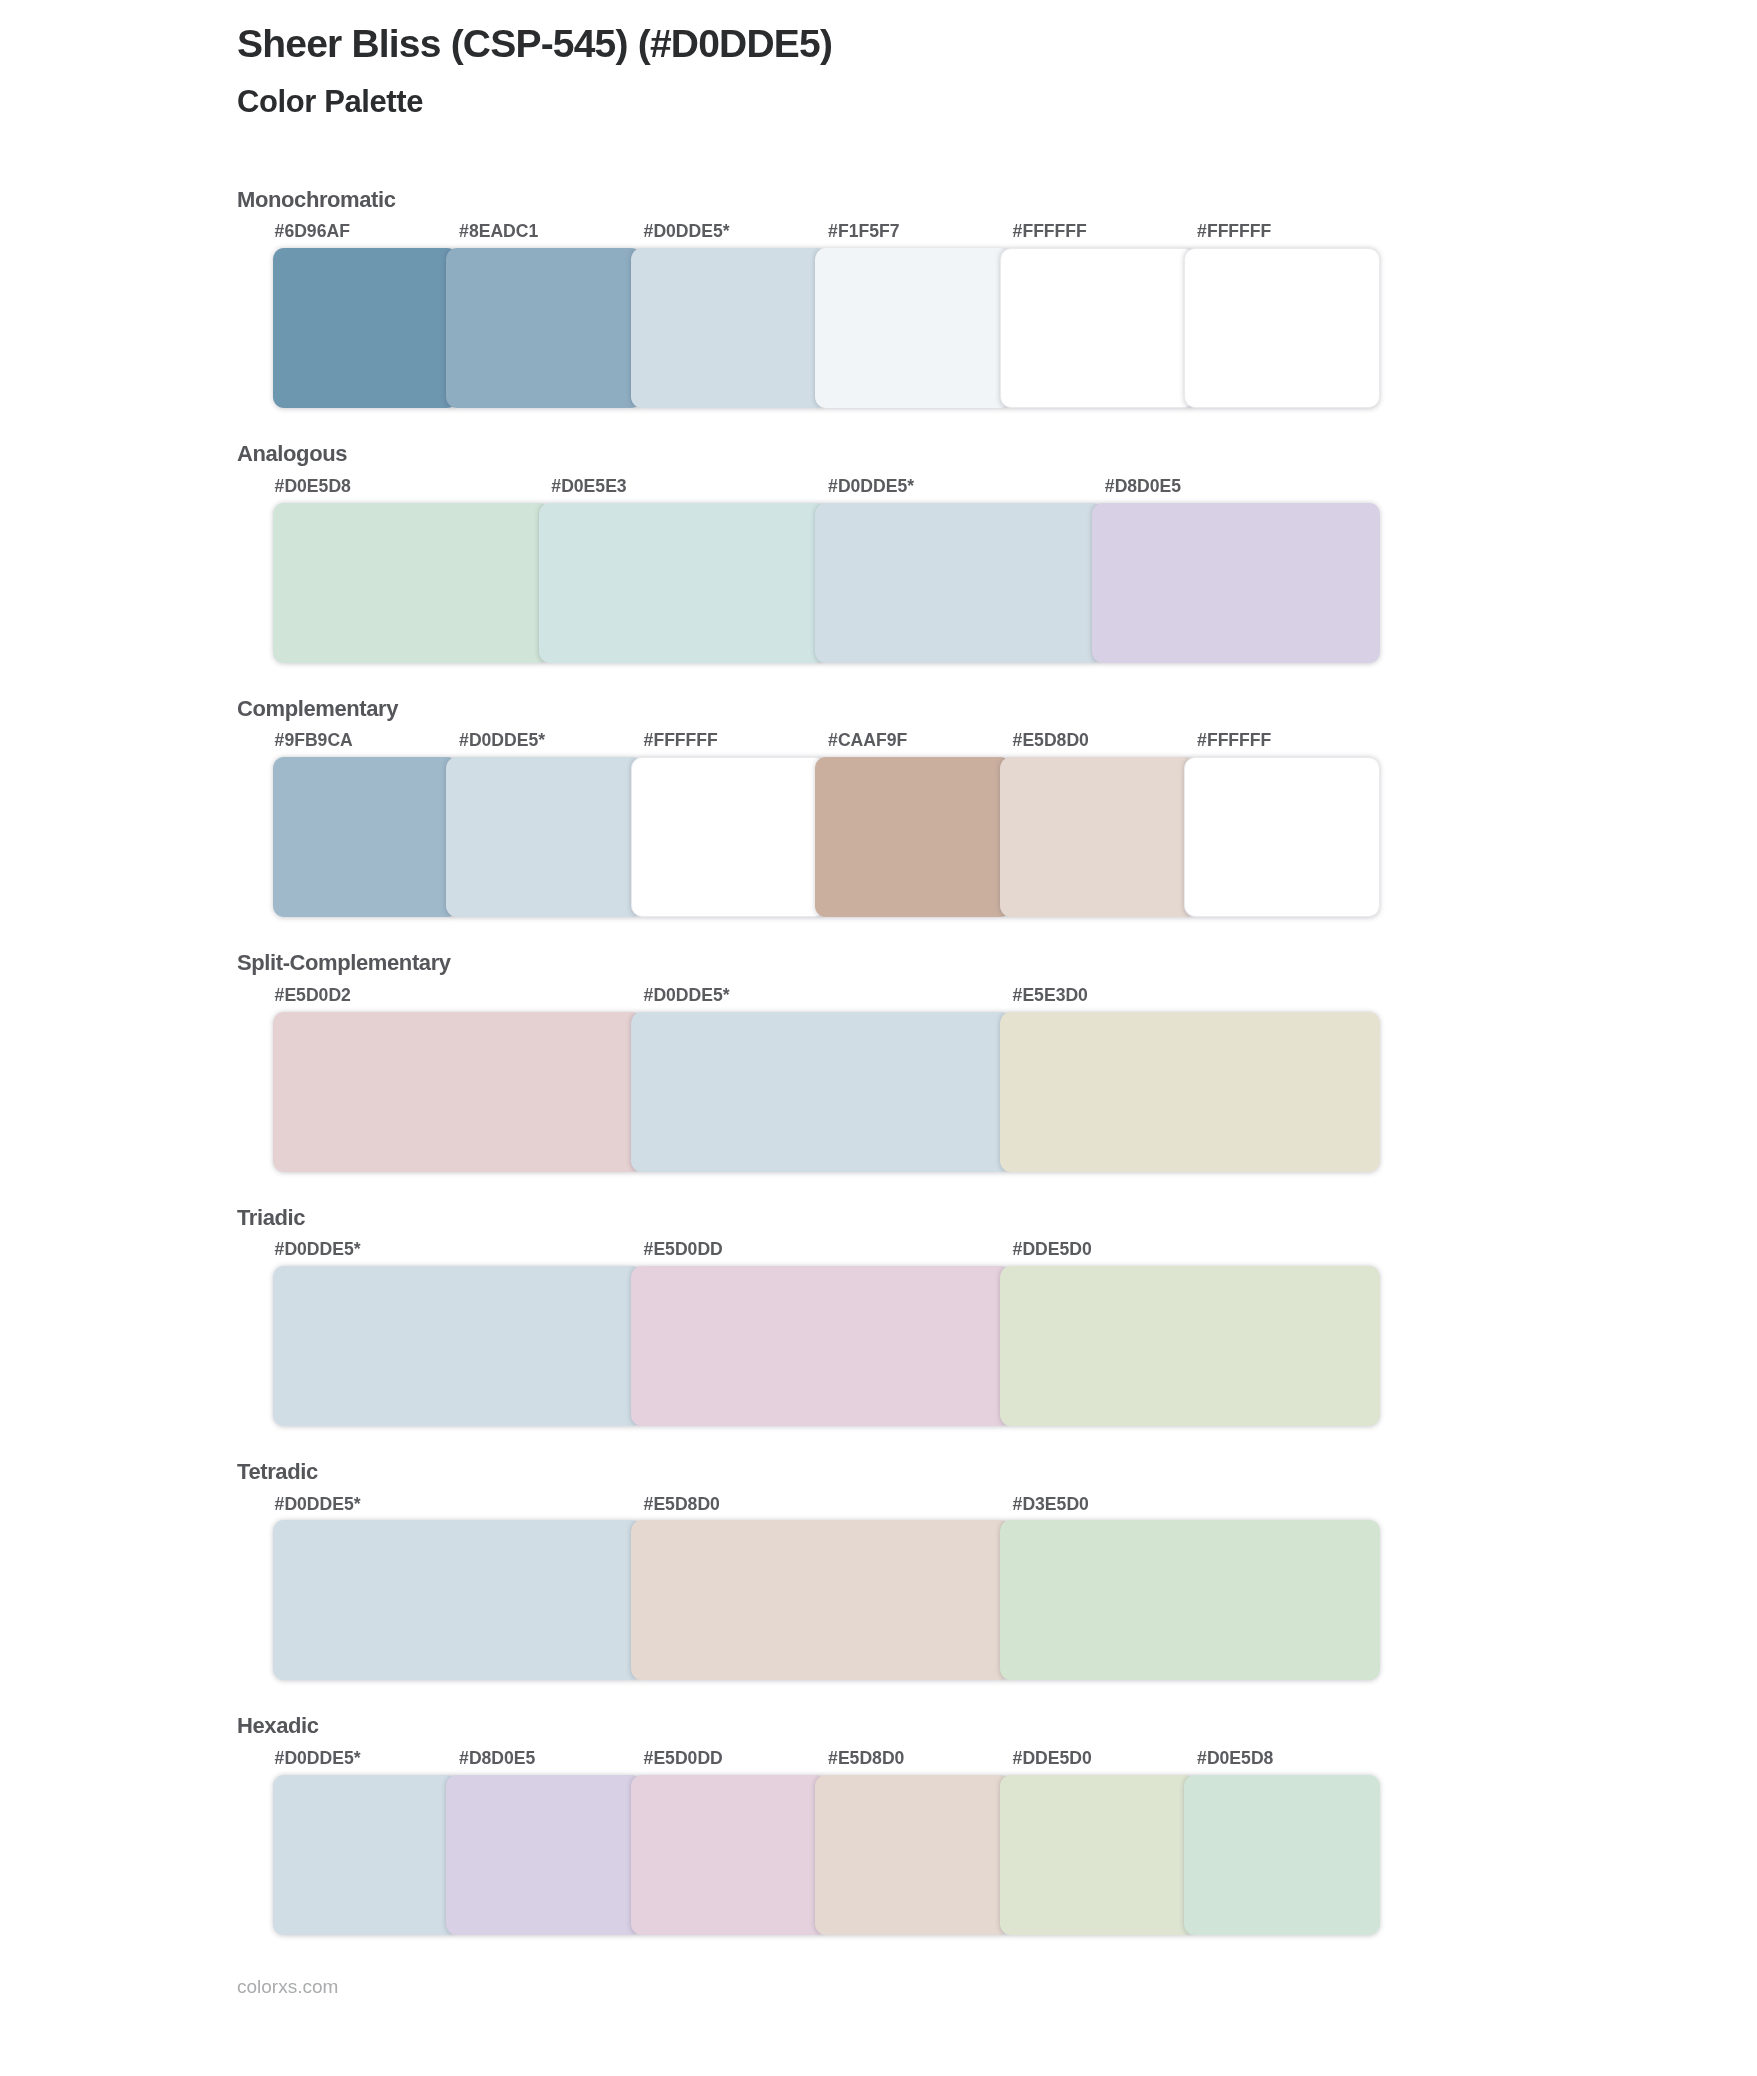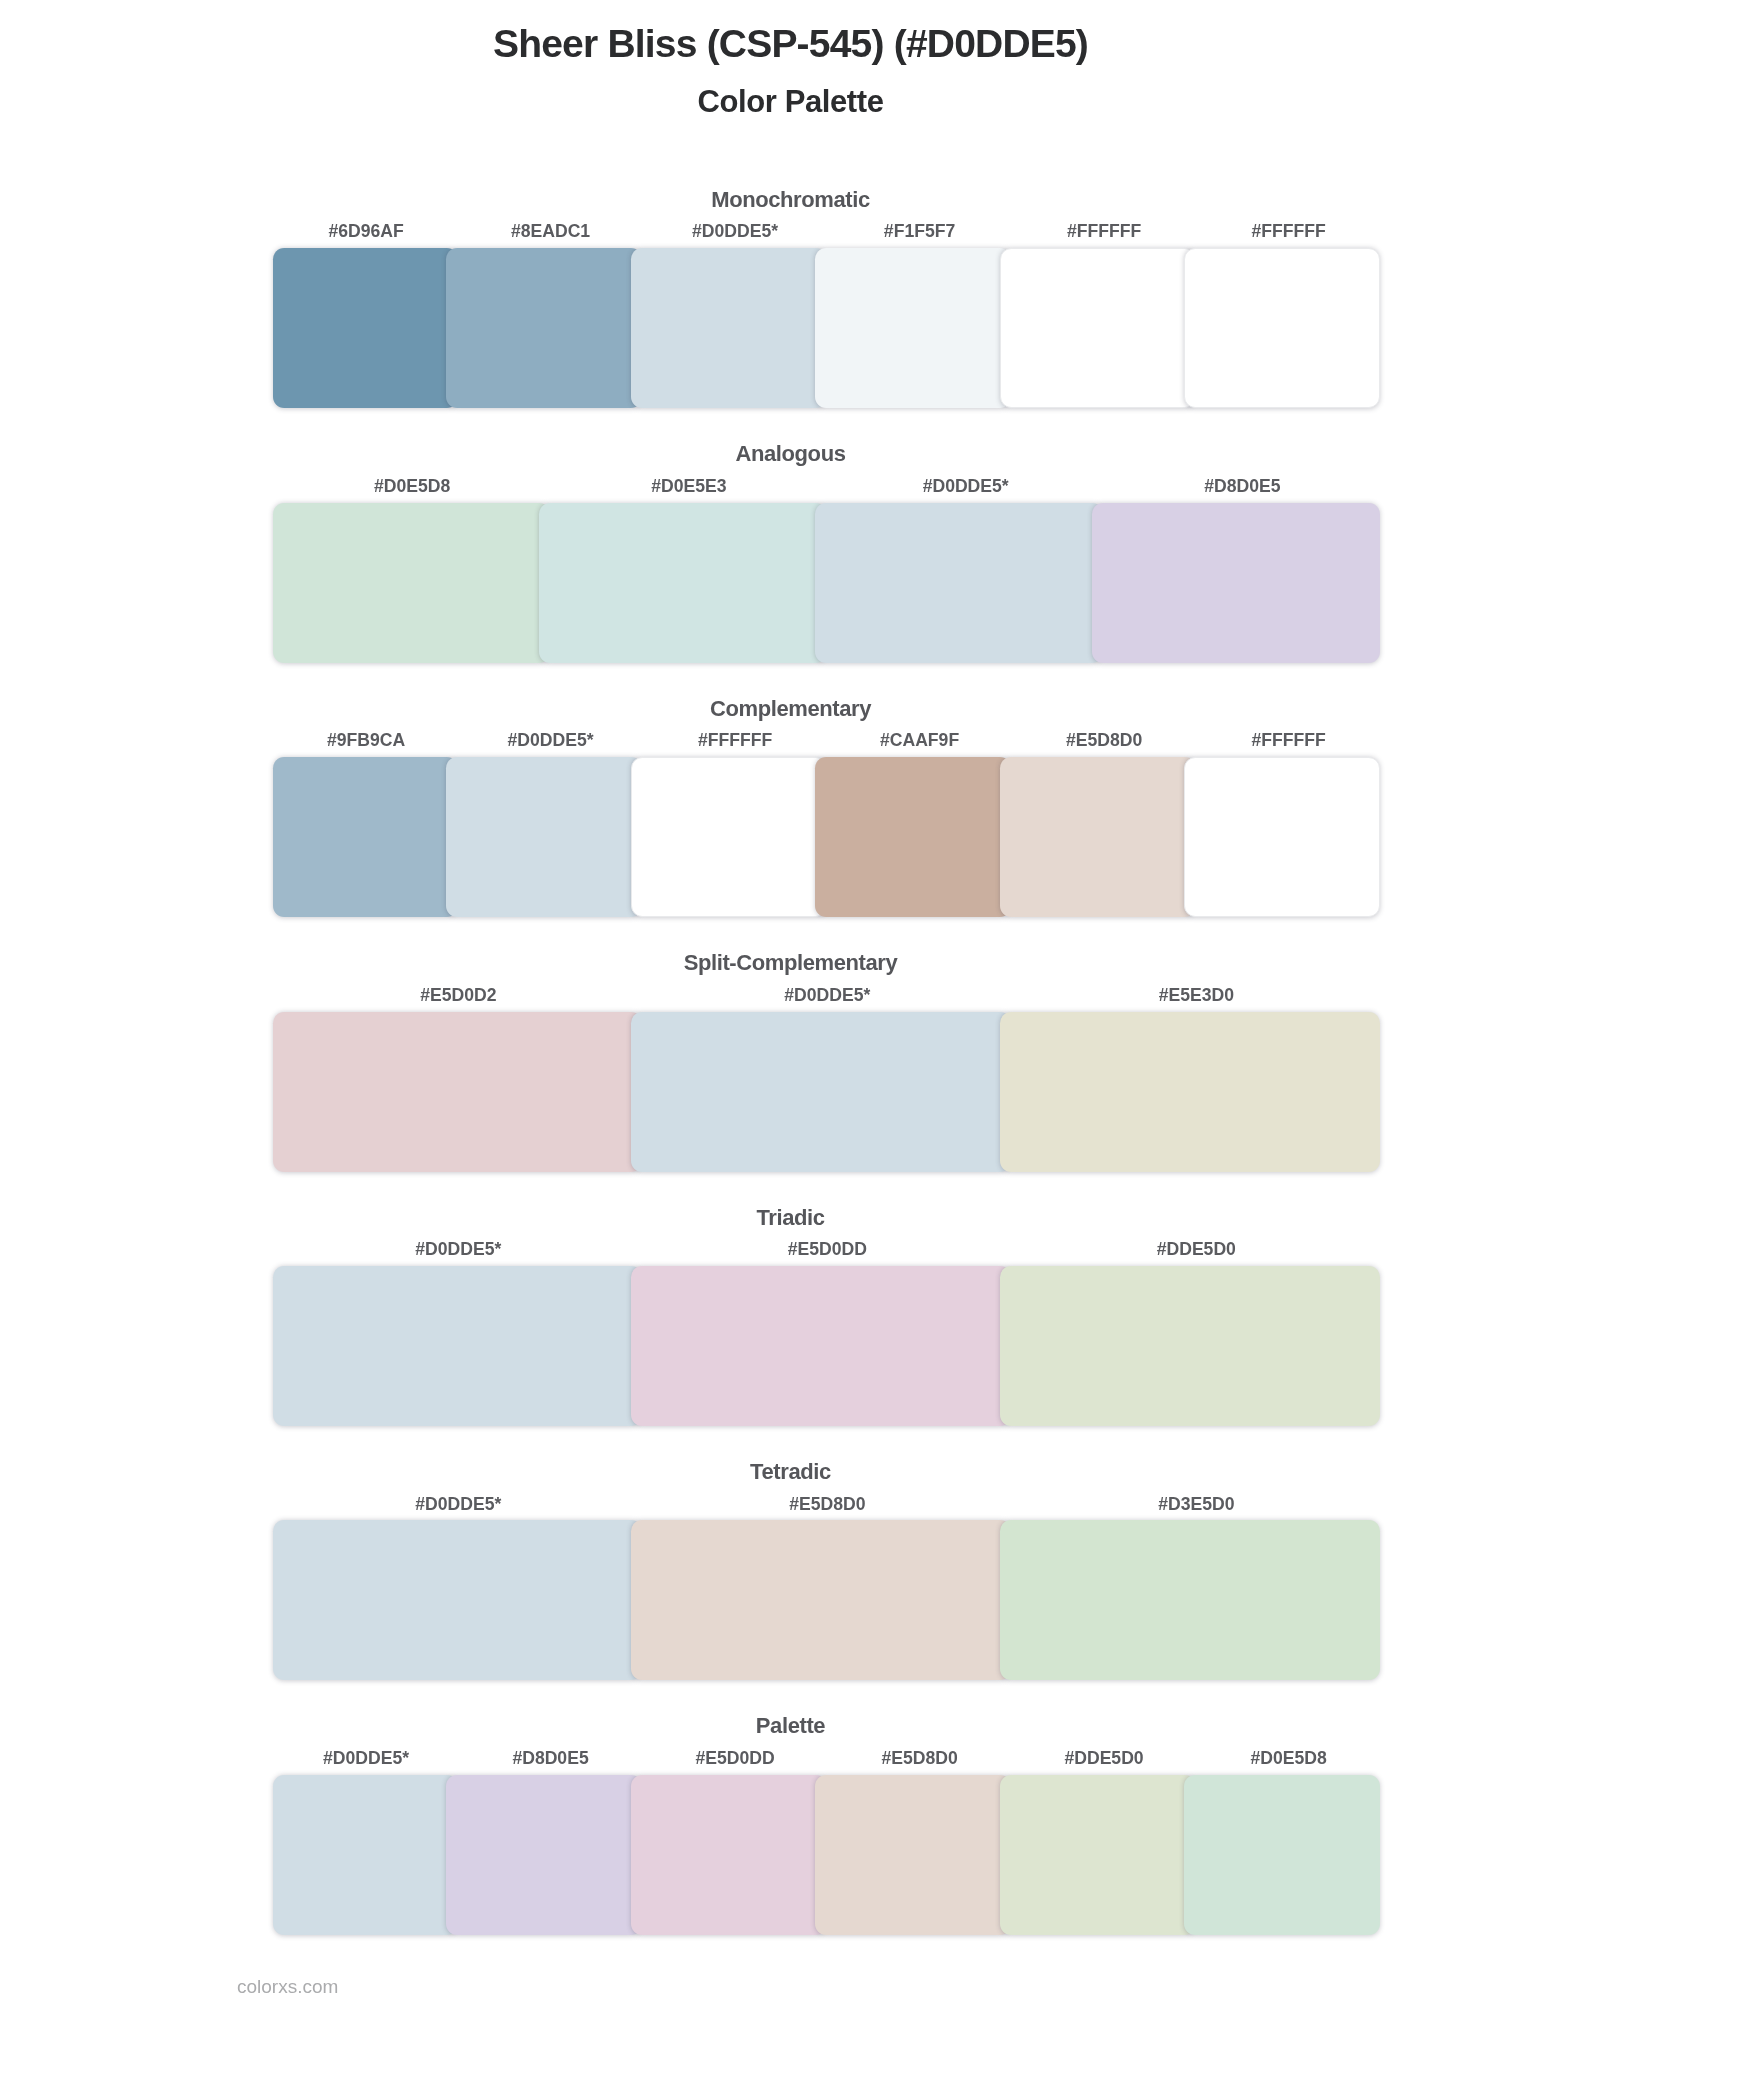--- a/index.html
+++ b/index.html
@@ -11,21 +11,20 @@
   body {
     width: 1757px;
     height: 2077px;
     overflow: hidden;
     position: relative;
   }
   .container {
     margin-left: 237px;
     width: 1107px;
     padding-top: 24px;
-    text-align: center;
   }
   .page-title {
     font-size: 39px;
     font-weight: bold;
     color: #2b2c2e;
     letter-spacing: -0.8px;
     line-height: 1.05;
     margin: 0;
   }
   .page-subtitle {
@@ -237,21 +236,21 @@
   </div>
 
   <div class="swatch-col">
     <div class="hex-label">#D3E5D0</div>
     <div class="swatch" style="background: rgb(211, 229, 208);"></div>
   </div>
 </div>
   </div>
 
   <div class="section">
-    <h3 class="section-heading">Palette</h3>
+    <h3 class="section-heading">Hexadic</h3>
     <div class="palette-row">
   <div class="swatch-col">
     <div class="hex-label">#D0DDE5*</div>
     <div class="swatch" style="background: rgb(208, 221, 229);"></div>
   </div>
 
   <div class="swatch-col">
     <div class="hex-label">#D8D0E5</div>
     <div class="swatch" style="background: rgb(216, 208, 229);"></div>
   </div>

